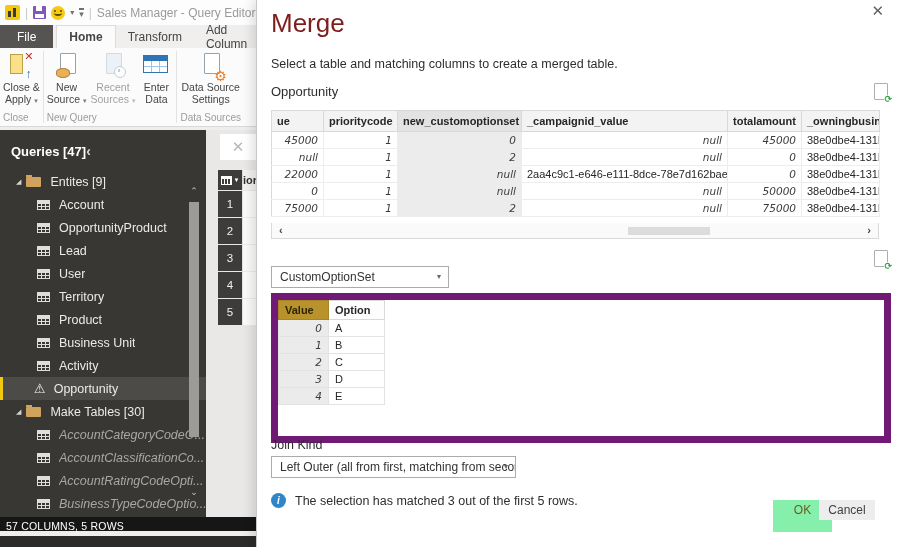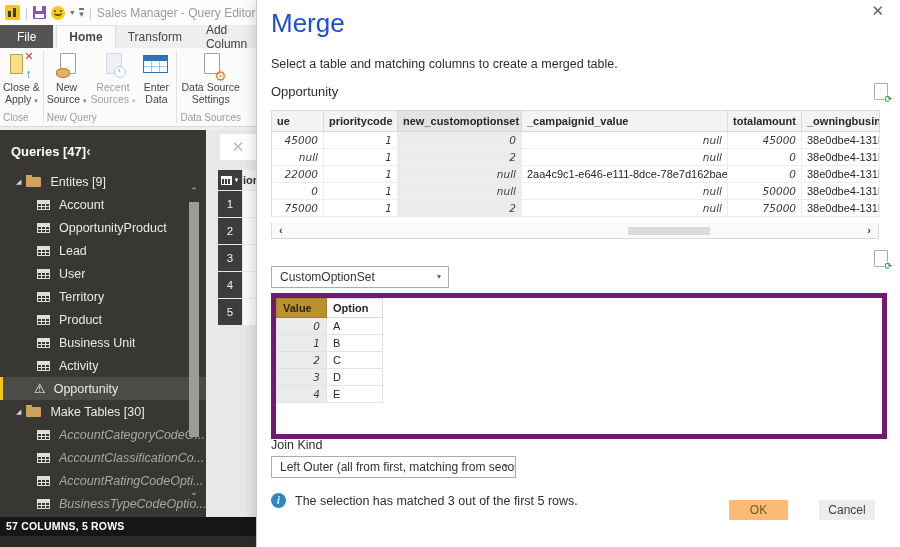--- a/index.html
+++ b/index.html
@@ -97,29 +97,29 @@
   #peek-colhdr{position:absolute;left:36px;top:40px;width:14px;height:20px;background:#f3f2f1;font-size:11px;
                font-weight:bold;color:#333;line-height:20px;overflow:hidden;border-left:1px solid #dcdcdc}
   #peek-rows{position:absolute;left:12px;top:61px;width:24px}
   .peek-row{height:26px;margin-bottom:1px;background:#3d3c3a;color:#f2f1f0;font-size:11.5px;
             display:flex;align-items:center;justify-content:center}
   #peek-cells{position:absolute;left:36px;top:61px;width:14px;height:134px;background:#fbfbfa;
               border-left:1px solid #e2e2e2;
               background-image:repeating-linear-gradient(0deg,rgba(0,0,0,0) 0 26px,#ececec 26px 27px)}
 
   
-  #statusbar{position:absolute;left:0;top:517px;width:256px;height:31px;background:#161616;color:#fff;
-             font-size:10.5px;font-weight:bold;line-height:19px;padding-left:6px;box-sizing:border-box;letter-spacing:.2px}
+  #statusbar{position:absolute;left:0;top:517px;width:256px;height:14px;background:#161616;color:#fff;
+             font-size:10.5px;font-weight:normal;line-height:19px;padding-left:6px;box-sizing:border-box;letter-spacing:.2px}
   #statusbar2{position:absolute;left:0;top:536px;width:256px;height:11px;background:#2c2b2a}
 
   
   #dialog{position:absolute;left:256px;top:0;width:644px;height:547px;background:#fff;
           border-left:1px solid #c9c9c9;box-shadow:-4px 0 10px rgba(0,0,0,.12);box-sizing:border-box}
   #dlg-close{position:absolute;top:2px;right:16px;font-size:15px;color:#5f5f5f}
-  #dlg-title{position:absolute;left:14px;top:8px;font-size:26px;font-weight:300;color:#1d4ed8}
+  #dlg-title{position:absolute;left:14px;top:8px;font-size:26px;font-weight:300;color:#7f1d1d}
   #dlg-sub{position:absolute;left:14px;top:57px;font-size:12.5px;color:#2e2e2e}
   #tbl1-label{position:absolute;left:14px;top:84px;font-size:13px;color:#2e2e2e}
   .preview-ic{position:absolute;width:12px;height:15px;border:1px solid #adadad;border-radius:1px;background:#fff}
   .preview-ic::before{content:"⟳";position:absolute;right:-5px;bottom:-5px;font-size:9px;line-height:9px;
                       color:#2f9e44;font-weight:bold;background:#fff;border-radius:50%}
   #prev1{left:617px;top:83px}
   #prev2{left:617px;top:250px}
 
   #tbl1{position:absolute;left:14px;top:110px;width:608px;border-collapse:collapse;table-layout:fixed;
         font-size:11px;color:#262626;border:1px solid #d9d9d9}
@@ -136,34 +136,34 @@
   .scroll-arrow.left{left:7px}
   .scroll-arrow.right{right:7px}
   #tbl1-thumb{position:absolute;left:356px;top:4px;width:82px;height:8px;background:#dcdcdc}
 
   .dropdown{position:absolute;height:22px;border:1px solid #ababab;box-sizing:border-box;background:#fff;
             font-size:12px;color:#333;line-height:20px;padding-left:8px;white-space:nowrap;overflow:hidden}
   #dd1{left:14px;top:266px;width:178px}
   #dd2{left:14px;top:456px;width:245px}
   .dd-caret{position:absolute;right:7px;top:0;height:20px;display:flex;align-items:center;font-size:8px;color:#666}
 
-  #box2{position:absolute;left:14px;top:293px;width:606px;height:136px;border:5px solid #701a75;overflow:hidden}
+  #box2{position:absolute;left:14px;top:293px;width:606px;height:136px;border:7px solid #701a75;overflow:hidden}
   #tbl2{border-collapse:collapse;table-layout:fixed;font-size:11px;color:#262626}
   #tbl2 th{font-weight:bold;text-align:left;padding:3px 6px;border:1px solid #d9d9d9;white-space:nowrap}
   #tbl2 th.goldsel{background:#b8922b;color:#2f2500;border-color:#a88424}
   #tbl2 th.plain{background:#fdfdfd}
   #tbl2 td{border:1px solid #e3e3e3;padding:2px 6px;white-space:nowrap}
   #tbl2 td.num{background:#ebebeb;font-style:italic;text-align:right;color:#3c3c3c;
                font-family:"DejaVu Sans","Liberation Sans",sans-serif;font-size:10.5px}
 
   #join-label{position:absolute;left:14px;top:438px;font-size:12.5px;color:#2e2e2e}
   #info-icon{position:absolute;left:14px;top:493px;width:15px;height:15px;border-radius:50%;background:#2e86c8;
              color:#fff;font-size:10px;font-weight:bold;font-style:italic;text-align:center;line-height:15px}
   #info-text{position:absolute;left:38px;top:494px;font-size:12.5px;color:#2e2e2e}
-  #ok-btn{position:absolute;left:472px;top:500px;width:59px;height:20px;background:#fdba74;
+  #ok-btn{position:absolute;left:516px;top:500px;width:59px;height:32px;background:#86efac;
           font-size:12px;color:#6a5d20;text-align:center;line-height:20px}
   #cancel-btn{position:absolute;left:562px;top:500px;width:56px;height:20px;background:#ededed;
               font-size:12px;color:#404040;text-align:center;line-height:20px}
 </style>
 </head>
 <body>
 
 <div id="app-left">
   <div id="titlebar">
     <span class="pbi-logo"></span>

